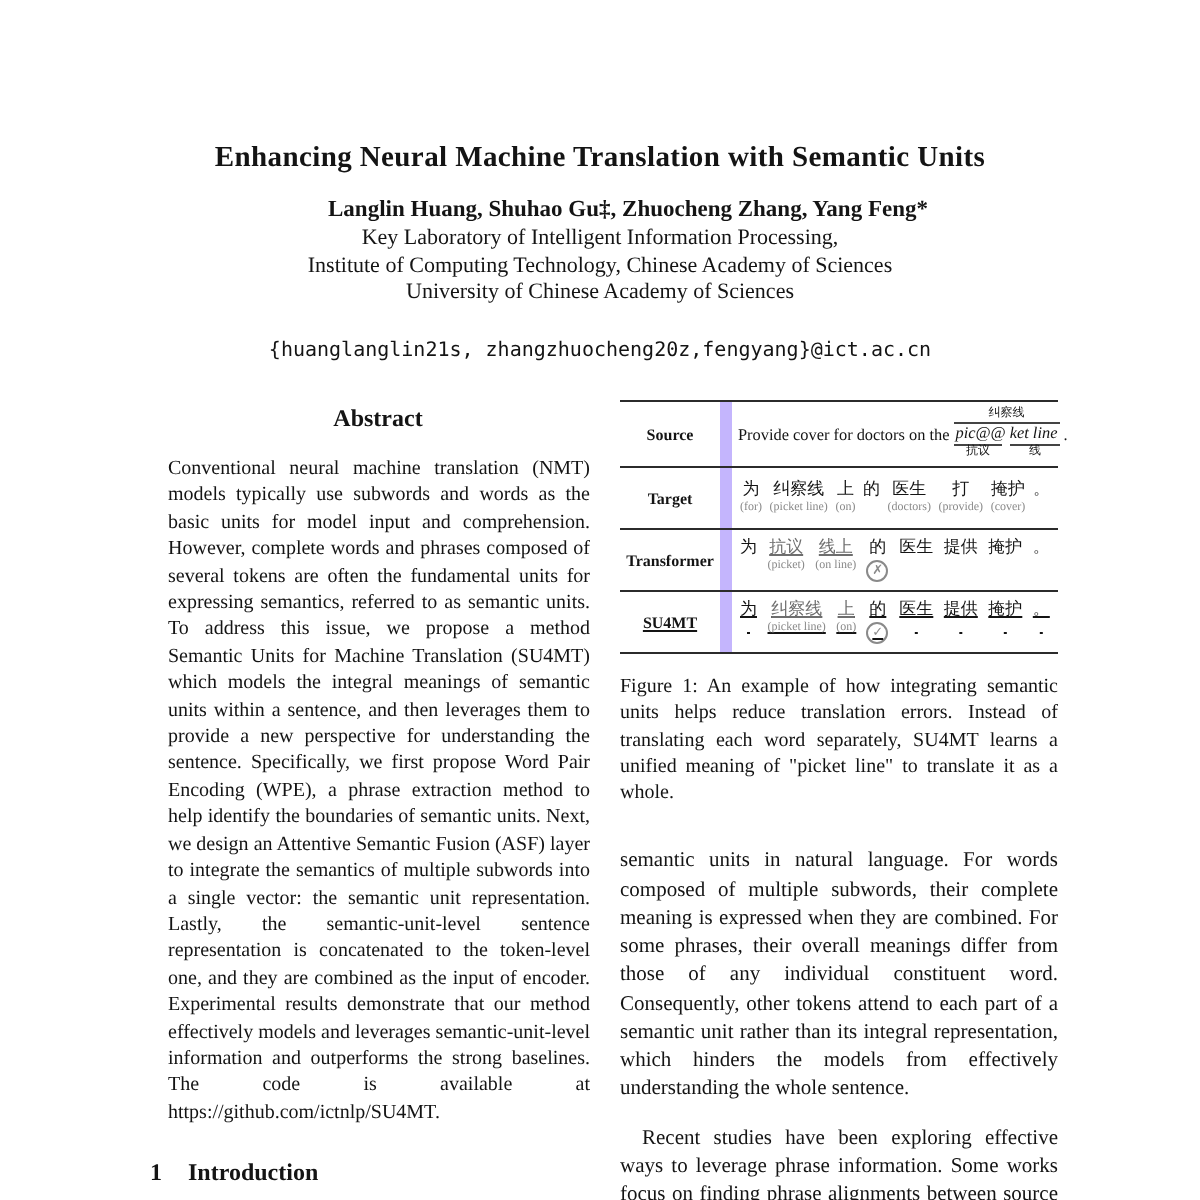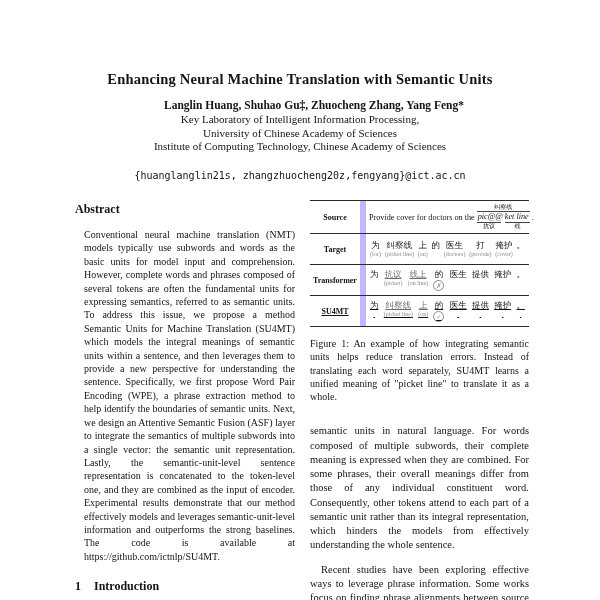--- a/index.html
+++ b/index.html
@@ -11,21 +11,21 @@
   .center-block { position:absolute; left:0; width:600px; text-align:center; }
   .title { top:71px; font-size:14.5px; font-weight:bold; letter-spacing:0.2px; }
   .authors { top:99px; font-size:11.5px; font-weight:bold;padding-left:14px; }
   .affils { top:113px; font-size:11px; line-height:13.5px; }
   .email { top:170px; font-size:10px; font-family:"DejaVu Sans Mono", monospace; }
 
   .col { position:absolute; top:192px; }
   .col-left  { left:75px;  width:228px; }
   .col-right { left:310px; width:219px; }
 
-  .abstract-h { margin-top:10px; text-align:left; font-weight:bold; font-size:12px; }
+  .abstract-h { margin-top:10px; text-align:center; font-weight:bold; font-size:12px; }
   .abstract-p { margin-top:11px; padding:0 8px 0 9px; font-size:10px; line-height:13.4px;
                 text-align:justify; }
   .abstract-p a { color:#141414; text-decoration:none; }
   .sec-h { margin-top:16px; font-size:12px; font-weight:bold; }
   .sec-h .num { margin-right:13px; }
 
   .ftable { margin-top:8px; border-top:1.4px solid #2b2b2b; border-bottom:1.4px solid #2b2b2b; }
   .frow { display:flex; align-items:stretch; border-bottom:1px solid #2b2b2b; }
   .frow:last-child { border-bottom:none;text-decoration:underline; }
   .flabel { flex:0 0 50px; border-right:6px solid #c4b5fd; display:flex; align-items:center;
@@ -55,22 +55,22 @@
 </style>
 </head>
 <body>
 
 <div class="page">
 
   <div class="center-block title">Enhancing Neural Machine Translation with Semantic Units</div>
   <div class="center-block authors">Langlin Huang, Shuhao Gu‡, Zhuocheng Zhang, Yang Feng*</div>
   <div class="center-block affils">
     <div>Key Laboratory of Intelligent Information Processing,</div>
+    <div>Institute of Computing Technology, Chinese Academy of Sciences</div>
     <div>University of Chinese Academy of Sciences</div>
-    <div>Institute of Computing Technology, Chinese Academy of Sciences</div>
   </div>
   <div class="center-block email">{huanglanglin21s, zhangzhuocheng20z,fengyang}@ict.ac.cn</div>
 
   <section class="col col-left">
     <div class="abstract-h">Abstract</div>
     <p class="abstract-p"><span>Conventional neural machine translation (NMT) models typically use subwords and words as the basic units for model input and comprehension. However, complete words and phrases composed of several tokens are often the fundamental units for expressing semantics, referred to as semantic units. To address this issue, we propose a method Semantic Units for Machine Translation (SU4MT) which models the integral meanings of semantic units within a sentence, and then leverages them to provide a new perspective for understanding the sentence. Specifically, we first propose Word Pair Encoding (WPE), a phrase extraction method to help identify the boundaries of semantic units. Next, we design an Attentive Semantic Fusion (ASF) layer to integrate the semantics of multiple subwords into a single vector: the semantic unit representation. Lastly, the semantic-unit-level sentence representation is concatenated to the token-level one, and they are combined as the input of encoder. Experimental results demonstrate that our method effectively models and leverages semantic-unit-level information and outperforms the strong baselines. The code is available at </span><a href="#">https://github.com/ictnlp/SU4MT</a><span>.</span></p>
     <div class="sec-h">
       <span class="num">1</span><span>Introduction</span>
     </div>
 

